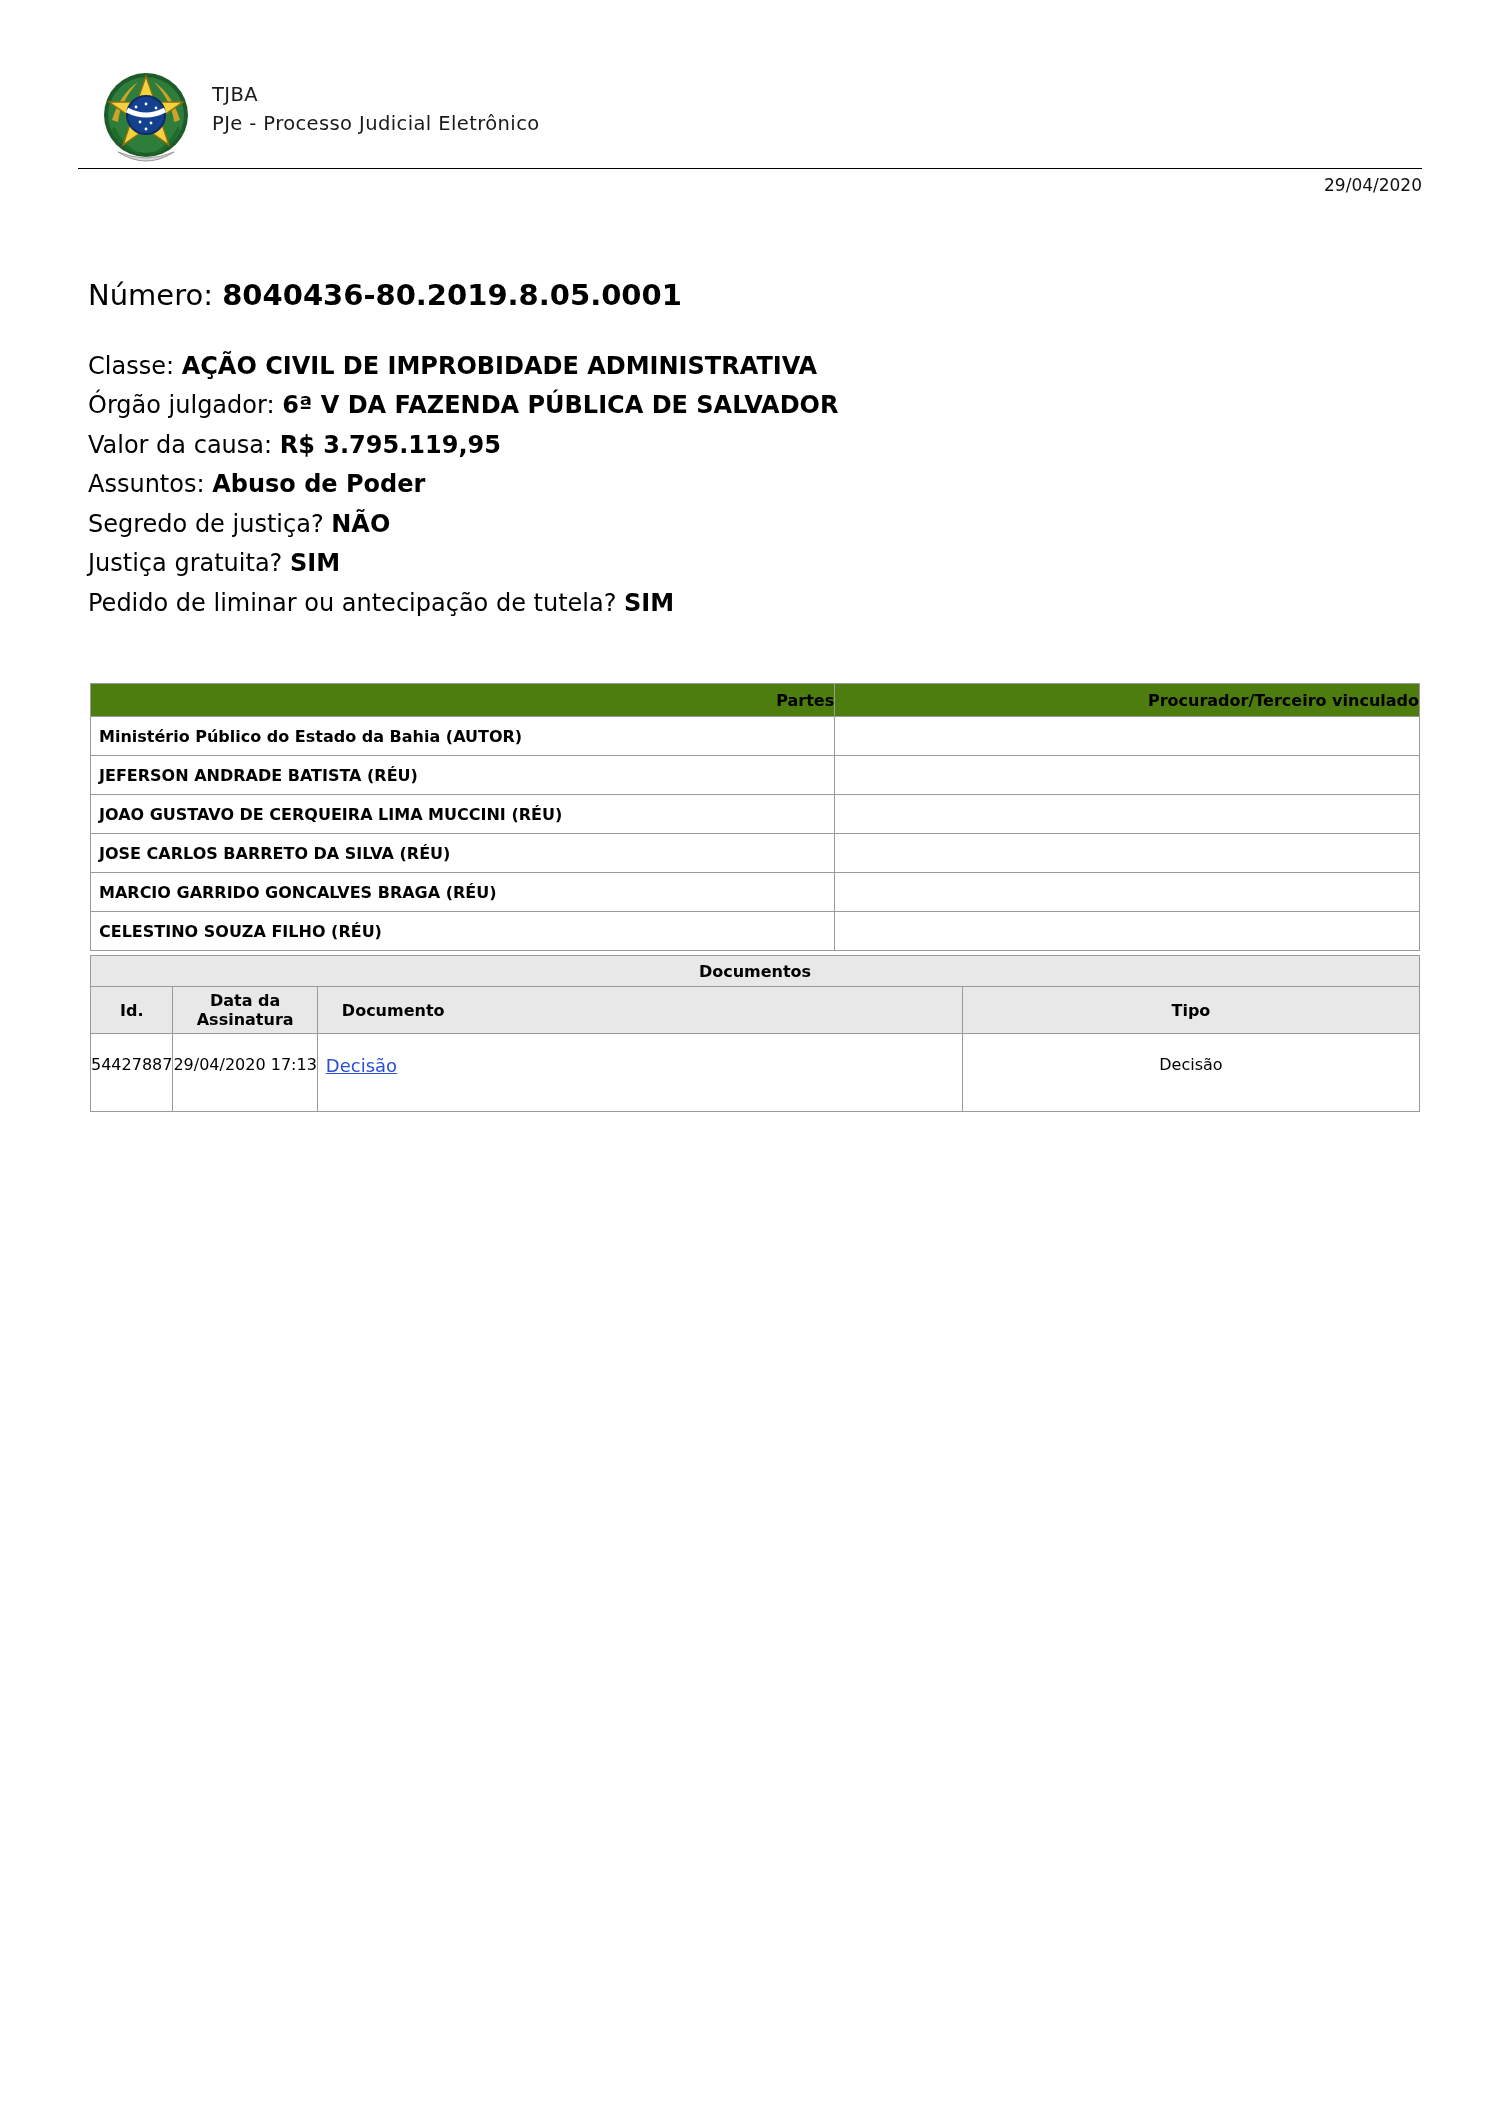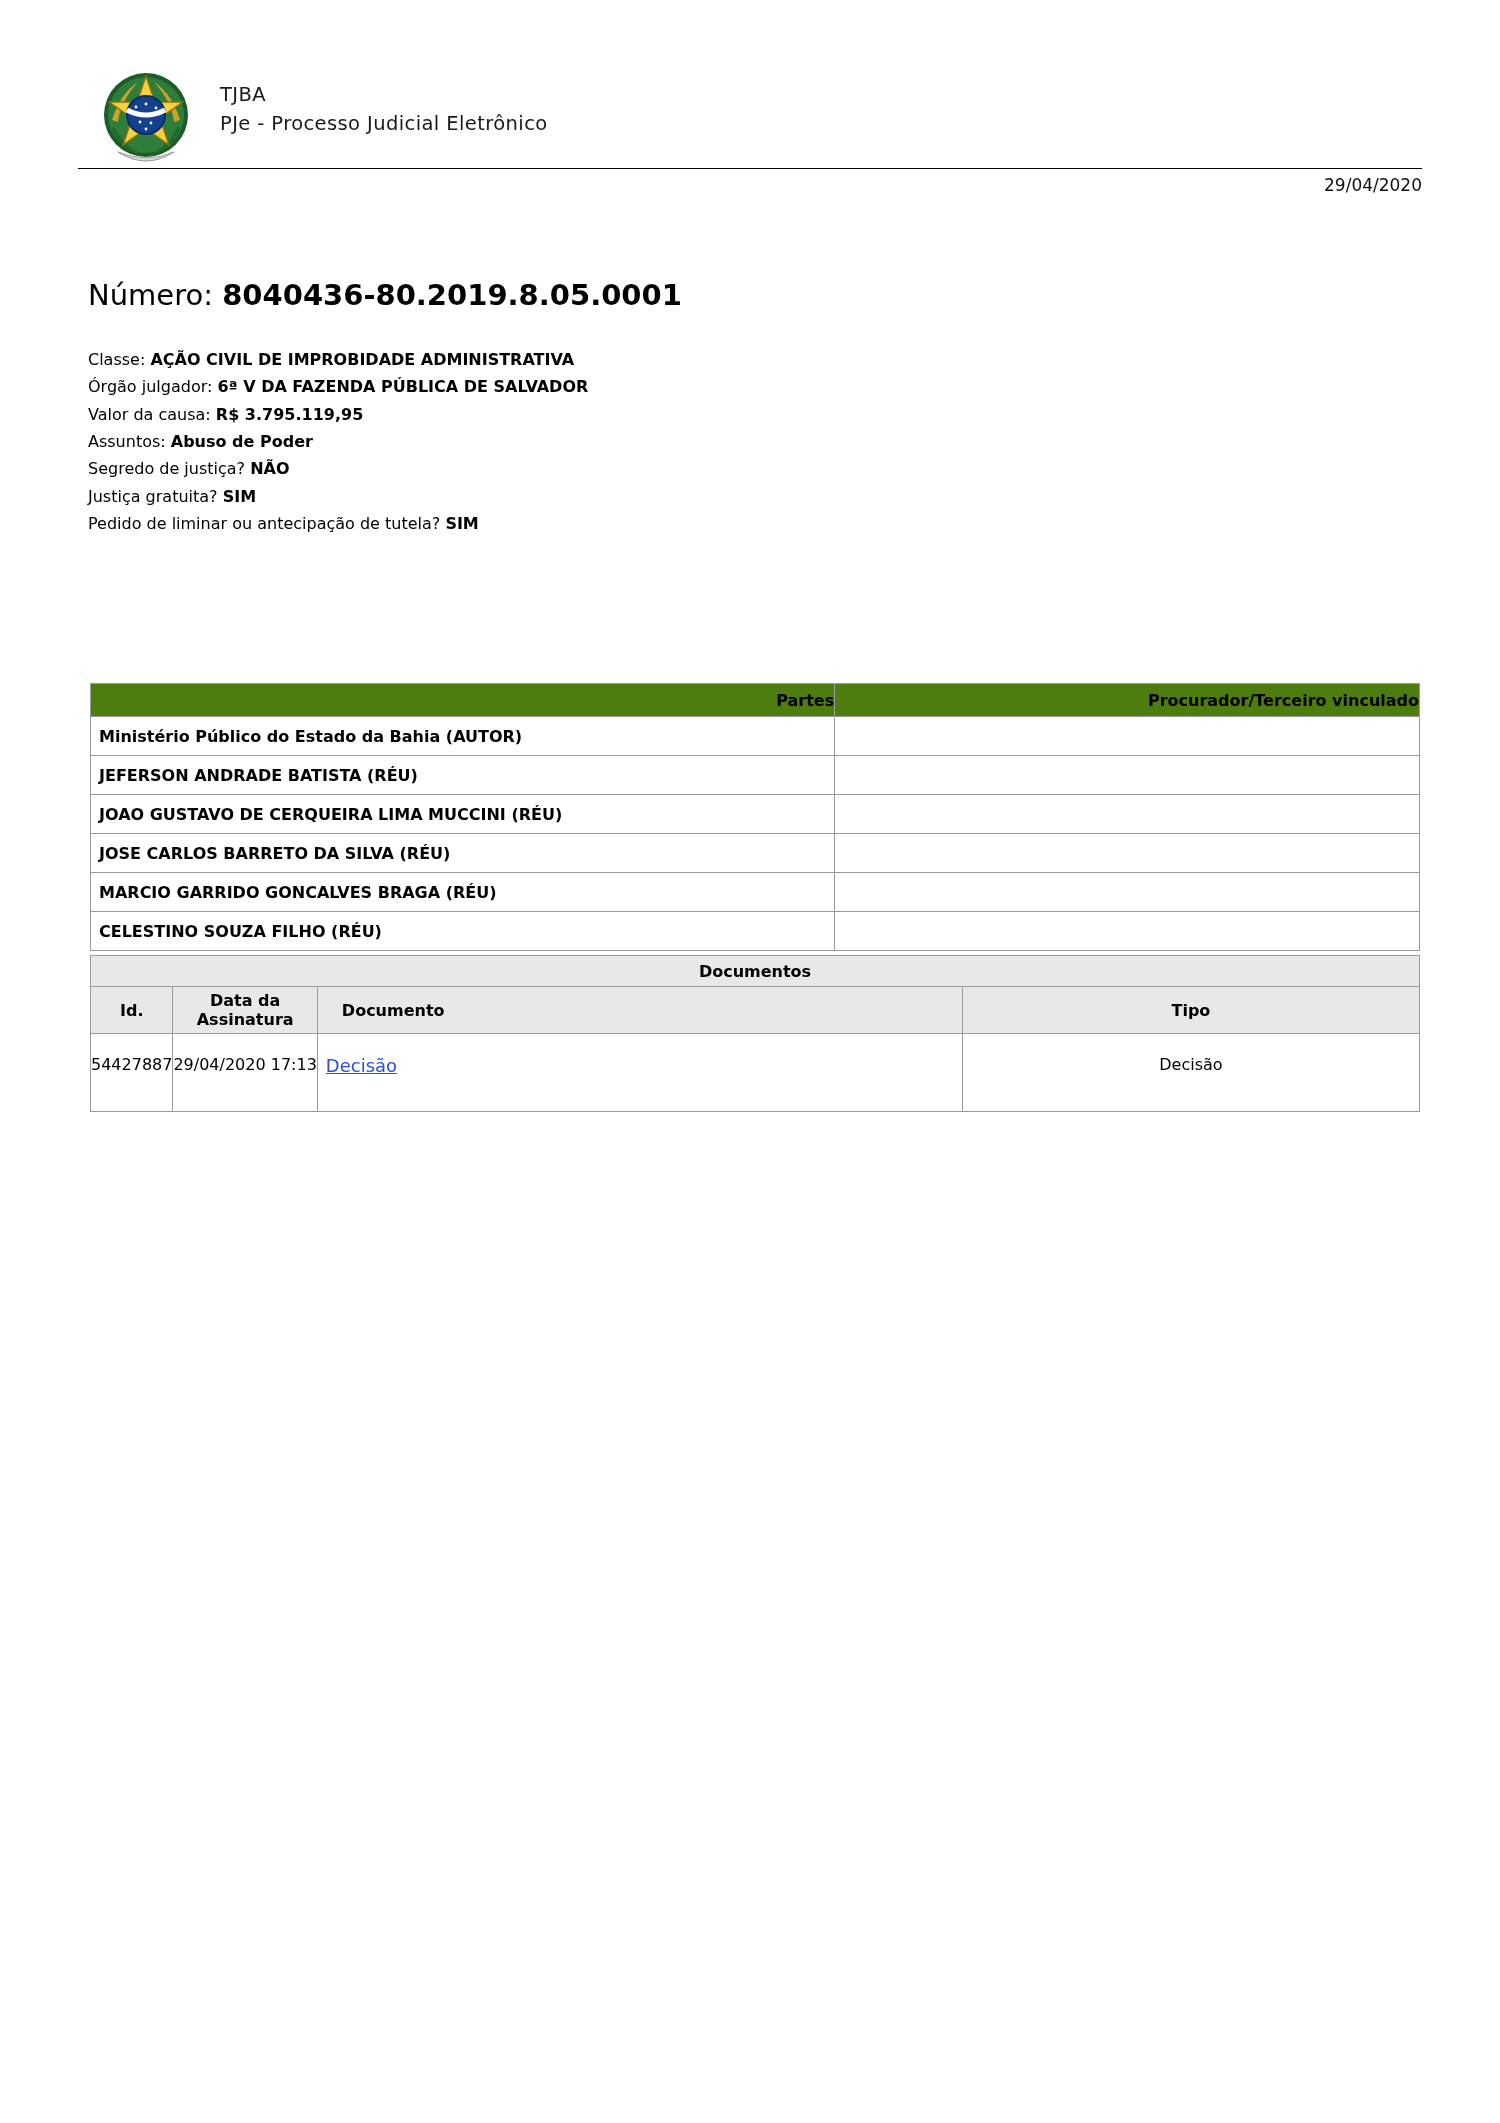--- a/index.html
+++ b/index.html
@@ -36,21 +36,21 @@
   }
   .brasao {
     width: 88px;
     height: 110px;
     position: relative;
     flex: 0 0 auto;
     margin-left: 24px;
   }
   .brasao svg { display: block; }
   .header-text {
-    margin-left: 30px;
+    margin-left: 22px;
     padding-top: 20px;
     line-height: 1.5;
   }
   .header-text div {
     font-size: 19.5px;
     letter-spacing: 0.4px;
     color: #1a1a1a;
   }
 
   .rule {
@@ -82,21 +82,21 @@
   .numero .val { font-weight: bold; }
 
   
   .meta {
     position: absolute;
     left: 88px;
     top: 348px;
     width: 1200px;
   }
   .meta .line {
-    font-size: 16px;
+    font-size: 24px;
     line-height: 1.52;
     white-space: nowrap;
     margin-bottom: 3px;
   }
   .meta .line .lbl { font-weight: normal; }
   .meta .line .val { font-weight: bold; }
 
   
   table.grid {
     position: absolute;

